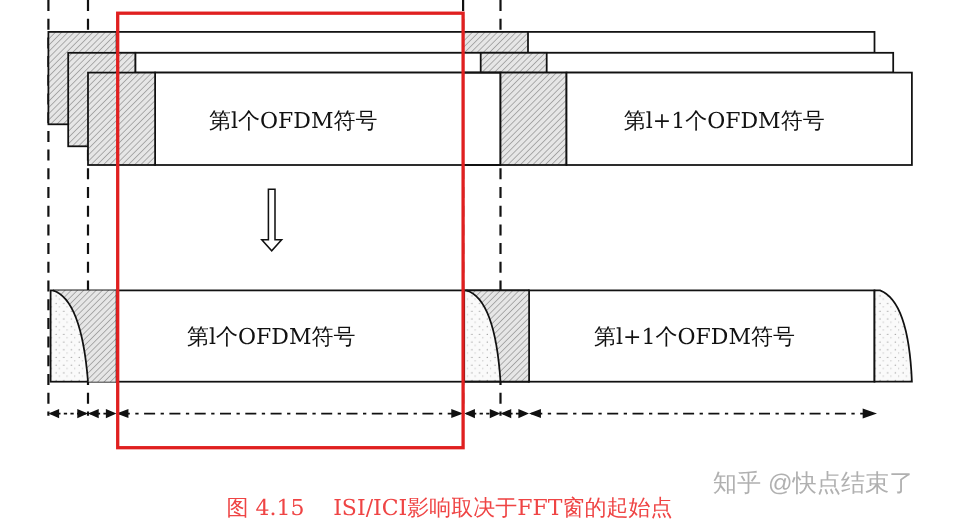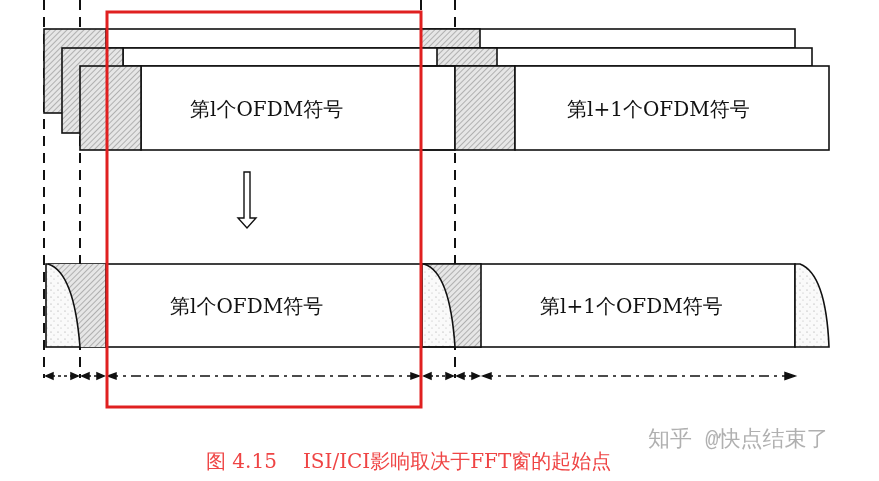--- a/index.html
+++ b/index.html
@@ -1,21 +1,21 @@
 <!DOCTYPE html>
 <html><head>
 <meta charset="utf-8">
 <style>
   html, body { margin: 0; padding: 0; background: #ffffff; }
   body { width: 879px; height: 481px; position: relative; overflow: hidden; font-family: "DejaVu Serif", "Liberation Serif", serif; }
   #diagram { position: absolute; left: 0; top: 0; width: 879px; height: 481px; }
   .sym-label { font-family: "DejaVu Serif", "Liberation Serif", serif; font-size: 20px; fill: #111; }
   .caption { position: absolute; left: 206px; top: 448px; font-family: "DejaVu Serif", "Liberation Serif", serif; font-size: 20px; color: #ef4444; white-space: nowrap; letter-spacing: 0px; }
   .caption .fig-num { margin-right: 26px; }
-  .watermark { position: absolute; left: 648px; top: 424px; font-family: Liberation Mono, monospace; font-size: 22px; color: rgba(150,150,150,0.75); white-space: nowrap; }
+  .watermark { position: absolute; left: 648px; top: 424px; font-family: Liberation Sans, sans-serif; font-size: 22px; color: rgba(150,150,150,0.75); white-space: nowrap; }
 </style>
 </head>
 <body>
 
 <svg id="diagram" viewBox="0 0 879 481" xmlns="http://www.w3.org/2000/svg">
   <defs>
     <pattern id="hatch" patternUnits="userSpaceOnUse" width="4" height="4" patternTransform="rotate(45)">
       <rect width="4" height="4" fill="#e6e6e6"></rect>
       <line x1="0" y1="0" x2="0" y2="4" stroke="#7a7a7a" stroke-width="1"></line>
     </pattern>

